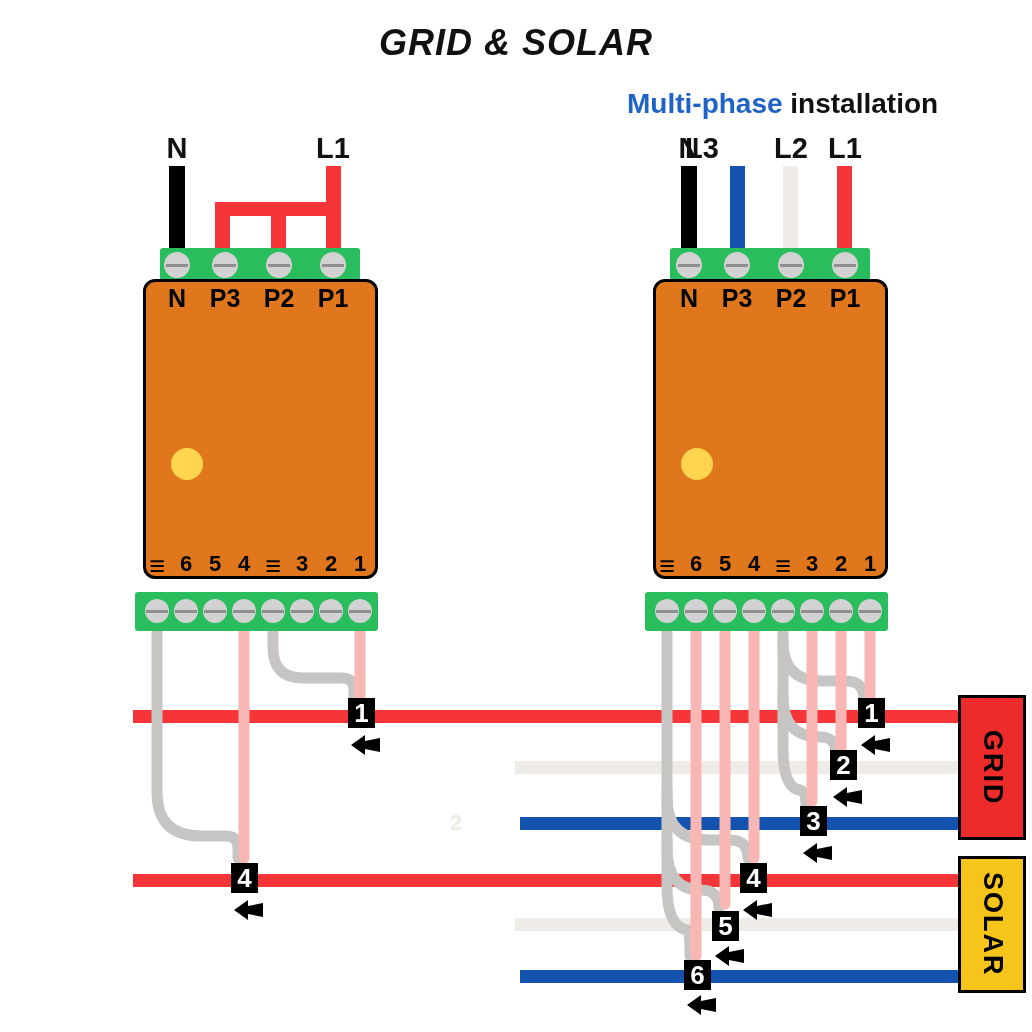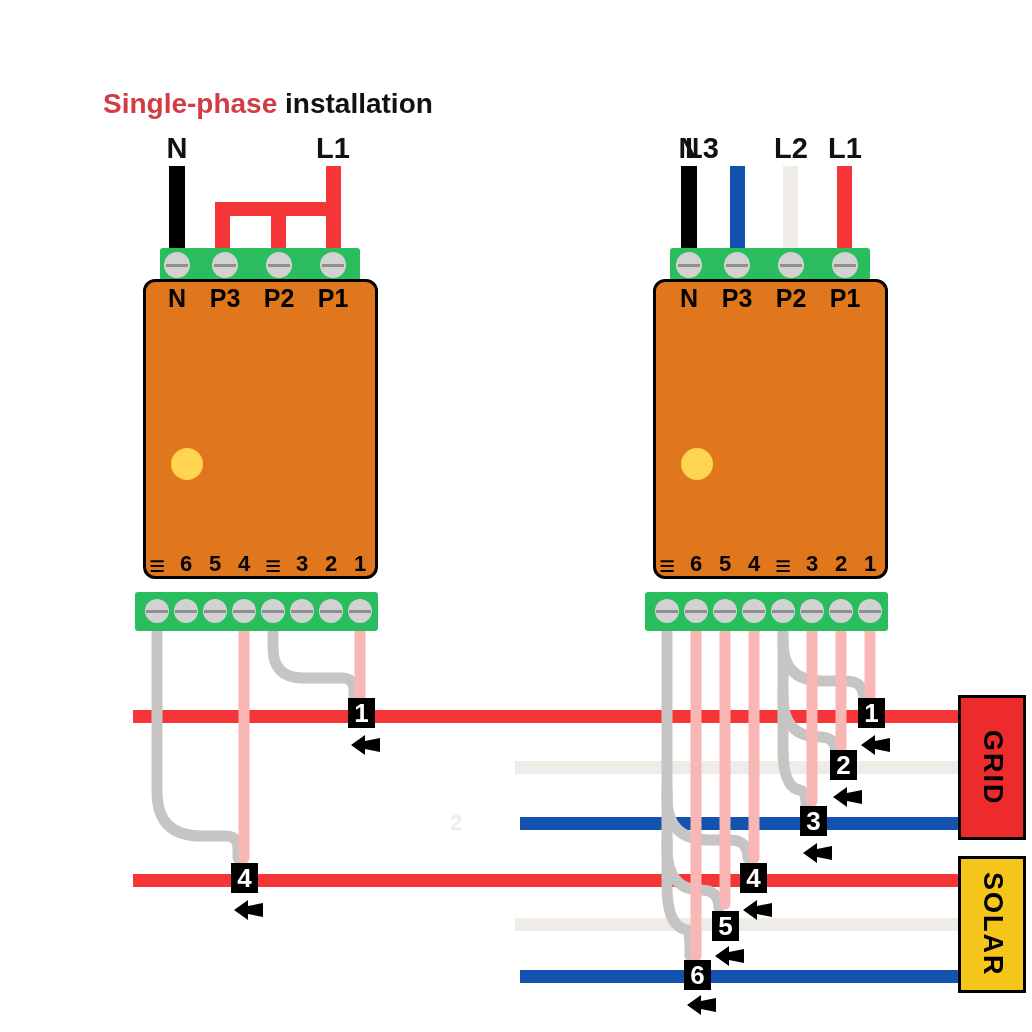--- a/index.html
+++ b/index.html
@@ -54,22 +54,23 @@
           letter-spacing:2px;}
   .endbox.grid{background:var(--grid_box_red);}
   .endbox.solar{background:var(--solar_box_yellow);}
   .stray{font-size:22px;font-weight:bold;color:var(--wire_white);z-index:6;}
 </style>
 </head>
 <body>
 
 <div class="canvas">
 
-  <div class="abs subtitle" style="left:103px;">
-    <span class="accent-single">Single-phase</span><span> installation</span>
+  <div class="abs title">GRID &amp; SOLAR</div>
+  <div class="abs subtitle" style="left:627px;">
+    <span class="accent-multi">Multi-phase</span><span> installation</span>
   </div>
 
   <div class="abs wire-label" style="left:151px;">N</div>
   <div class="abs wire-label" style="left:307px;">L1</div>
   <div class="abs wire-top" style="left:169px;width:16px;background:var(--wire_black);"></div>
   <div class="abs wire-top" style="left:326px;width:15px;background:var(--wire_red);"></div>
   <div class="abs bridge" style="left:215px;top:202px;width:126px;height:14px;"></div>
   <div class="abs bridge" style="left:215px;top:202px;width:15px;height:68px;"></div>
   <div class="abs bridge" style="left:271px;top:202px;width:15px;height:68px;"></div>
 

